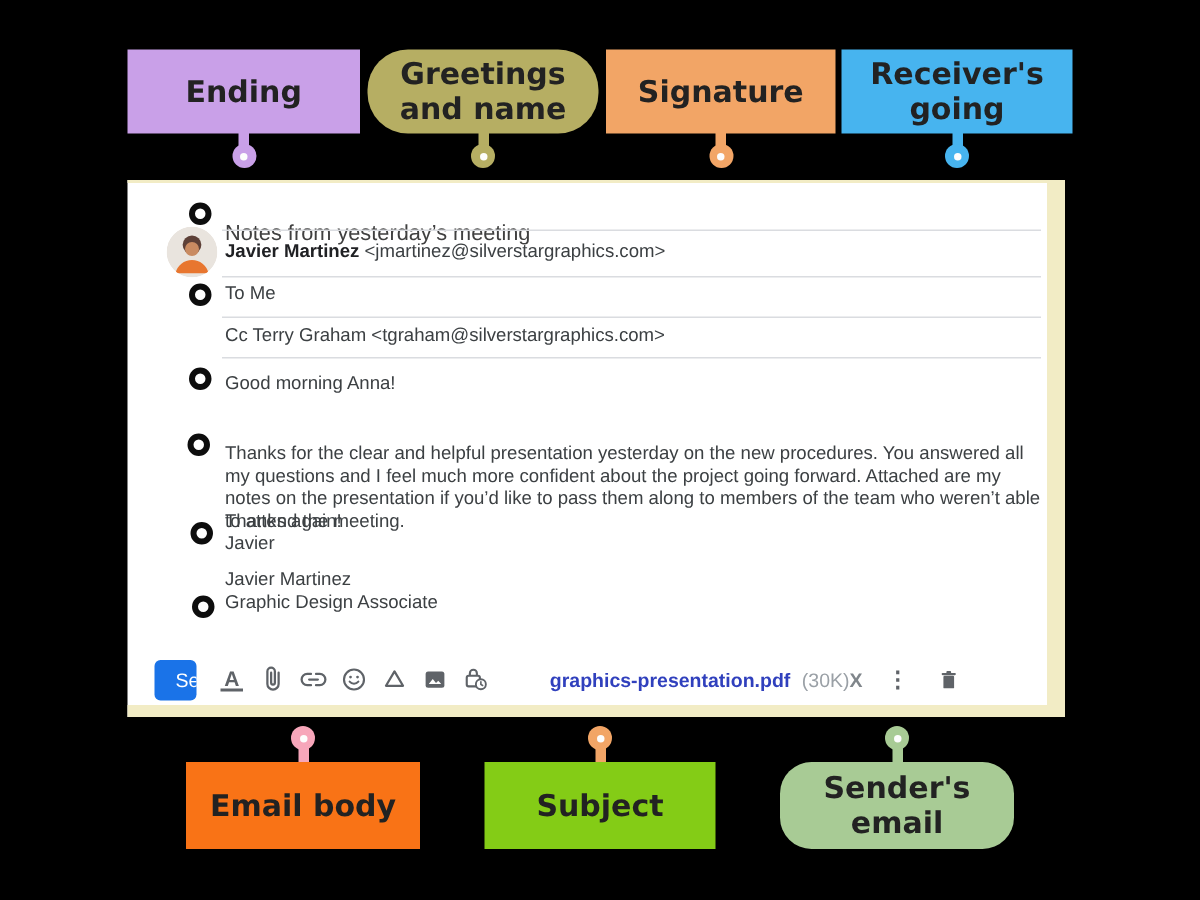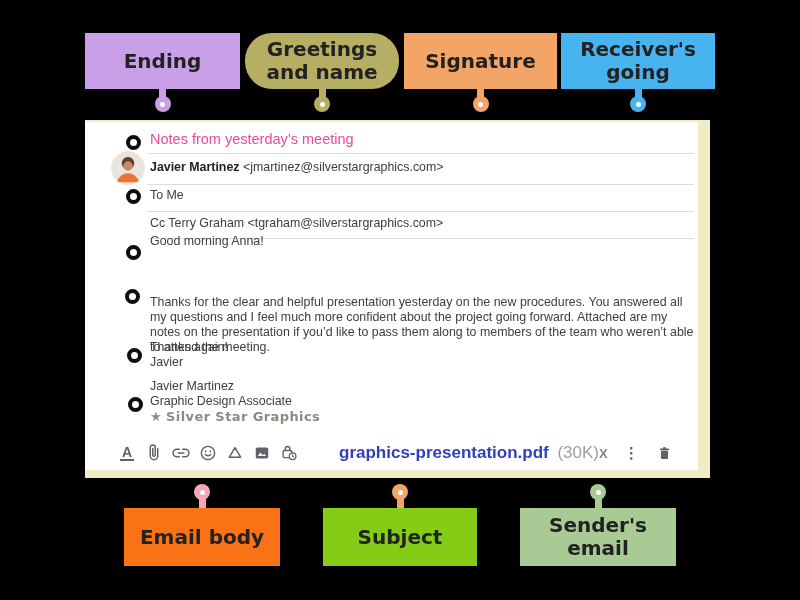--- a/index.html
+++ b/index.html
@@ -22,35 +22,35 @@
   .callout.bottom .stem{top:13px;height:13px;}
   .callout.bottom .box{top:24px;}
 
   
   .email-panel{position:absolute;left:85px;top:120px;width:613px;height:348px;background:#fff;
     border-top:2px solid #f2ecc5;border-right:12px solid #f2ecc5;border-bottom:8px solid #f2ecc5;}
   .marker{position:absolute;width:15px;height:15px;border:4px solid #0d0d0d;border-radius:50%;
     box-sizing:border-box;background:transparent;}
   .avatar{position:absolute;left:26px;top:29px;width:34px;height:34px;border-radius:50%;overflow:hidden;}
   .etext{position:absolute;color:#3c4043;font-size:12.4px;line-height:15px;white-space:nowrap;}
-  .subject-line{left:65px;top:10px;font-size:14.5px;color:#ec4899;}
+  .subject-line{left:65px;top:27px;font-size:14.5px;color:#404040;}
   .divider{position:absolute;left:63px;right:4px;height:1px;background:#dadce0;}
   .from-name{font-weight:bold;color:#202124;}
   .para{white-space:normal;width:546px;margin-top:25px;}
   .sig-company{font-family:"DejaVu Sans",sans-serif;font-weight:bold;color:#8b8b80;font-size:13px;letter-spacing:.4px;}
   .sig-company .star{margin-right:4px;}
 
   
   .toolbar{position:absolute;left:18px;right:6px;top:316px;height:30px;display:flex;align-items:center;}
   .send-btn{display:flex;align-items:stretch;height:27px;border-radius:4px;overflow:hidden;cursor:pointer;}
   .send-main{color:#fff;font-size:13px;display:flex;align-items:center;padding:0 14px;}
   .tb-icons{display:flex;align-items:center;gap:7px;margin-left:14px;}
   .tb-icon{width:20px;height:20px;display:flex;align-items:center;justify-content:center;cursor:pointer;}
   .fmt-a{font-size:14px;font-weight:bold;color:#5f6368;border-bottom:2px solid #5f6368;line-height:14px;padding:0 2px;}
-  .attach-chip{margin-left:40px;font-size:17px;white-space:nowrap;cursor:pointer;}
+  .attach-chip{margin-left:40px;font-size:13px;white-space:nowrap;cursor:pointer;}
   .attach-name{font-weight:bold;color:#3040bd;}
   .attach-size{color:#9aa0a6;margin-left:4px;}
   .tb-trailing{display:flex;align-items:center;gap:16px;margin-left:auto;margin-right:50px;}
   .tb-x{color:#80868b;font-size:13px;font-weight:bold;cursor:pointer;}
   .tb-more{color:#5f6368;font-size:15px;font-weight:bold;cursor:pointer;letter-spacing:0;}
 </style>
 </head>
 <body>
 
 <div class="stage">
@@ -119,34 +119,31 @@
       <span>&lt;jmartinez@silverstargraphics.com&gt;</span>
     </div>
     <div class="divider" style="top:62px"></div>
 
     <div class="etext" style="left:65px;top:66px">To Me</div>
     <div class="divider" style="top:89px"></div>
 
     <div class="etext" style="left:65px;top:94px">Cc Terry Graham &lt;tgraham@silverstargraphics.com&gt;</div>
     <div class="divider" style="top:116px"></div>
 
-    <div class="etext" style="left:65px;top:112px">Good morning Anna!</div>
+    <div class="etext" style="left:65px;top:126px">Good morning Anna!</div>
     <div class="etext para" style="left:65px;top:148px">Thanks for the clear and helpful presentation yesterday on the new procedures. You answered all my questions and I feel much more confident about the project going forward. Attached are my notes on the presentation if you’d like to pass them along to members of the team who weren’t able to attend the meeting.</div>
 
     <div class="etext" style="left:65px;top:218px">
       <div>Thanks again!</div>
       <div>Javier</div>
     </div>
 
     <div class="etext" style="left:65px;top:257px">
       <div>Javier Martinez</div>
       <div>Graphic Design Associate</div>
-      <div class="sig-company">
-        <span class="star">★</span><span>Silver Star Graphics</span>
-      </div>
     </div>
 
     <div class="toolbar">
       <div class="send-btn" style="background: rgb(26, 115, 232);">
         <div class="send-main">Send</div>
 
       </div>
       <div class="tb-icons">
         <div class="tb-icon">
             <span class="fmt-a">A</span>
@@ -223,18 +220,18 @@
     <div class="stem" style="background: rgb(242, 165, 102);"></div>
     <div class="box" style="height: 58px; background: #84cc16; text-align: right;">
         <span>Subject</span>
       </div>
   </div>
   <div class="callout bottom" style="left:520px;top:484px;width:156px">
     <div class="dot" style="background: rgb(168, 203, 149);">
         <i></i>
       </div>
     <div class="stem" style="background: rgb(168, 203, 149);"></div>
-    <div class="box" style="height: 58px; background: rgb(168, 203, 149);">
+    <div class="box" style="height: 58px; background: rgb(168, 203, 149); border-radius: 21px;">
         <span>Sender's email</span>
       </div>
   </div>
 
 </div>
 
 </body></html>

